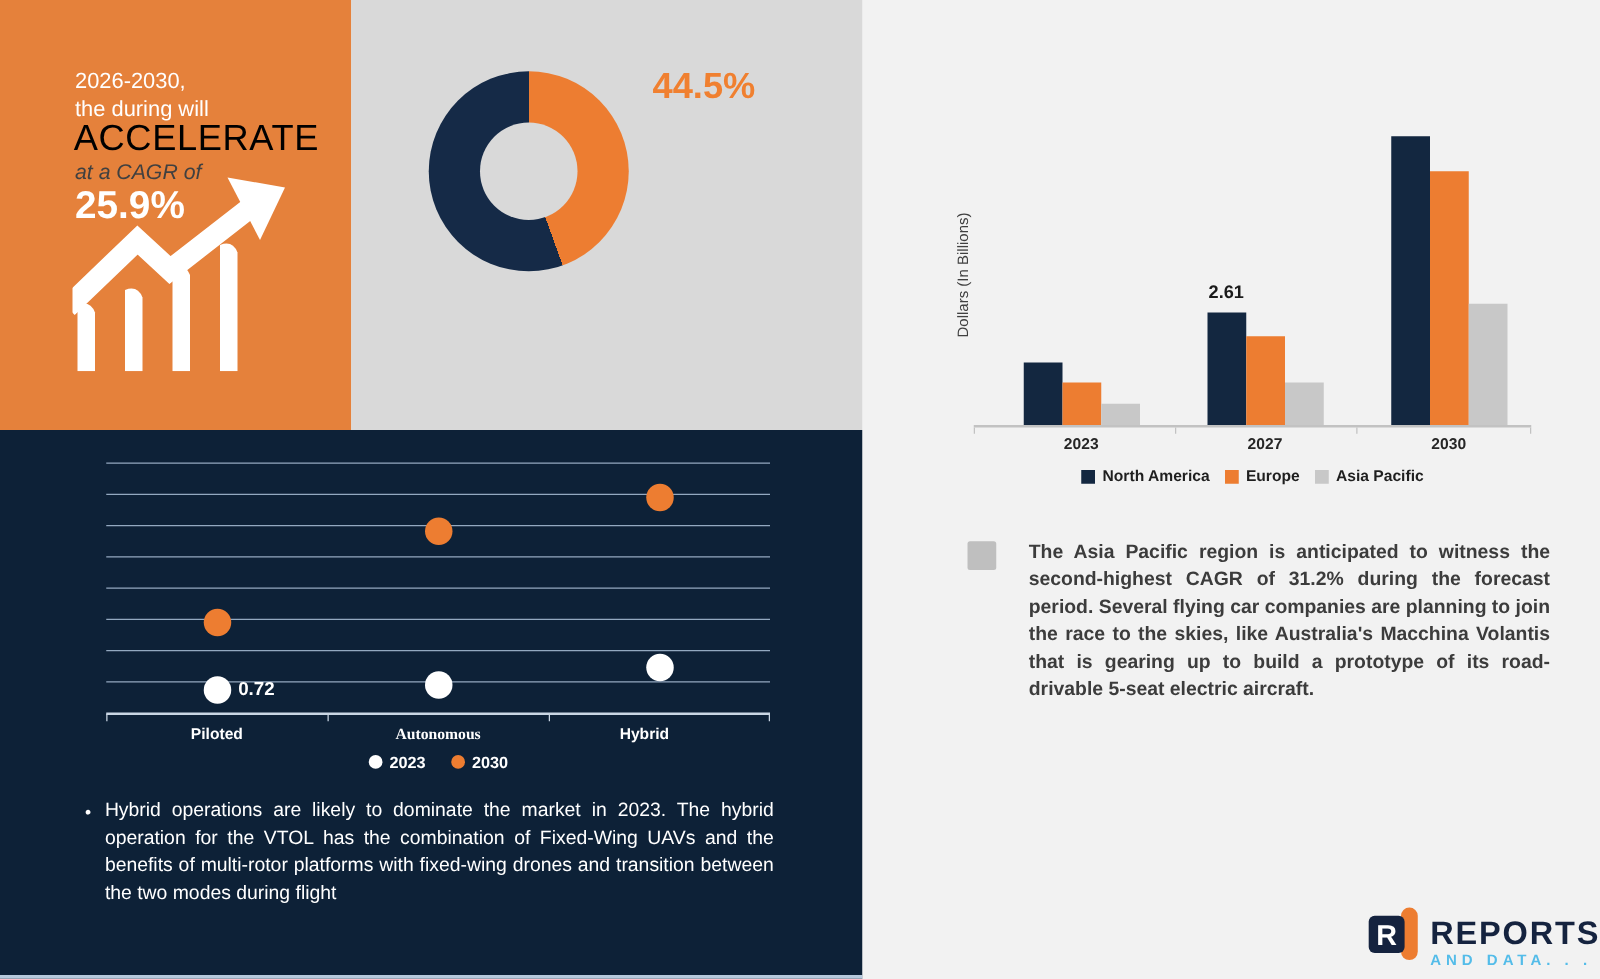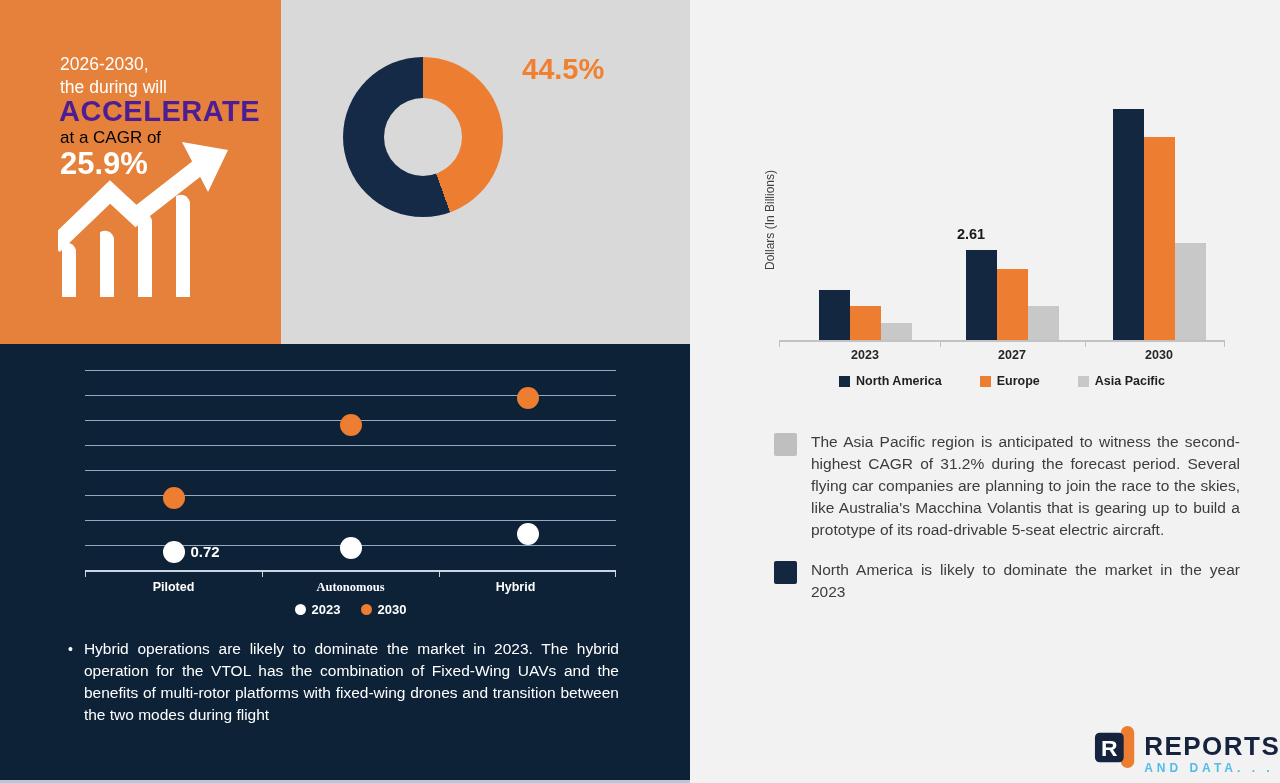--- a/index.html
+++ b/index.html
@@ -11,22 +11,22 @@
   
   .panel-orange { position:absolute; left:0; top:0; width:281px; height:344px; background:#E5813B; }
   .panel-gray   { position:absolute; left:281px; top:0; width:409px; height:344px; background:#D9D9D9; }
   .panel-navy   { position:absolute; left:0; top:344px; width:690px; height:439px; background:#0D2137; }
   .panel-navy::after { content:""; position:absolute; left:0; bottom:0; width:100%; height:3px; background:#B6C9DC; }
   .panel-right  { position:absolute; left:690px; top:0; width:590px; height:783px; background:#F2F2F2; }
 
   
   .cagr-period   { left:60px; top:54px;  color:#fff; font-size:17.5px; }
   .cagr-line2    { left:60px; top:77px;  color:#fff; font-size:17.5px; }
-  .cagr-emphasis { left:59px; top:95px;  color:#4c1d95; font-size:29px; font-weight:bold; letter-spacing:0.5px; }
-  .cagr-line4    { left:60px; top:128px; color:#000000; font-size:17px; }
+  .cagr-emphasis { left:59px; top:95px;  color:#000000; font-size:29px; font-weight:normal; letter-spacing:0.5px; }
+  .cagr-line4    { left:60px; top:128px; color:#404040; font-size:17px;font-style:italic; }
   .cagr-value    { left:60px; top:146px; color:#fff; font-size:31px; font-weight:bold; }
   .growth-icon   { left:58px; top:140px; }
 
   
   .donut { left:62px; top:57px; width:160px; height:160px; border-radius:50%; }
   .donut::after { content:""; position:absolute; inset:41px; border-radius:50%; background:#D9D9D9; }
   .infra-stat    { left:241px; top:53px; color:#F08030; font-size:29px; font-weight:bold; }
   .infra-caption { left:241px; top:90px; width:120px; color:#1B2440; font-size:17px; font-weight:bold; line-height:1.2; }
   .infra-para    { left:34px; top:236px; width:306px; color:#1E1E1E; font-size:15.5px; line-height:1.43; text-align:justify; }
 
@@ -46,27 +46,27 @@
   .modes-bullet .txt { flex:1; text-align:justify; }
 
   
   .barchart { left:103px; top:85px; width:418px; height:255px; }
   .bc-axis  { position:absolute; left:-14px; top:255px; width:446px; height:2px; background:#C2C2C2; }
   .bc-tick  { position:absolute; top:257px; width:1px; height:5px; background:#C2C2C2; }
   .bc-bar   { position:absolute; bottom:0; width:31px; }
   .bc-cat   { position:absolute; top:263px; width:80px; text-align:center; color:#262626; font-size:12.5px; font-weight:bold; }
   .bc-blabel{ position:absolute; width:70px; text-align:center; color:#1A1A1A; font-size:14.5px; font-weight:bold; }
   .bc-ylabel{ position:absolute; left:-30px; top:50px; color:#404040; font-size:12px; writing-mode:vertical-rl; transform:rotate(180deg); height:170px; text-align:center; }
-  .bc-legend{ left:103px; top:374px; width:418px; display:flex; justify-content:center; gap:38px; }
+  .bc-legend{ left:103px; top:374px; width:418px; display:flex; justify-content:center; gap:12px; }
   .bc-legend .item { display:flex; align-items:center; gap:6px; color:#1F1F1F; font-size:12.5px; font-weight:bold; }
   .bc-legend .sw { width:11px; height:11px; display:inline-block; }
 
   
   .region-bullets { left:84px; top:431px; width:466px; }
-  .rb-row { display:flex; gap:14px; margin-bottom:18px; }
+  .rb-row { display:flex; gap:26px; margin-bottom:18px;font-weight:bold; }
   .rb-sq  { flex:0 0 auto; width:23px; height:23px; border-radius:2px; margin-top:2px; }
   .rb-txt { flex:1; color:#3C3C3C; font-size:15.5px; line-height:1.42; text-align:justify; }
 
   .logo { left:404px; top:724px; display:flex; align-items:flex-start; gap:8px; }
   .logo-title { color:#15233F; font-size:26px; font-weight:bold; letter-spacing:1.5px; line-height:1; margin-top:9px; }
   .logo-sub { color:#53BCE9; font-size:12px; font-weight:bold; letter-spacing:4px; margin-top:2px; }
 </style>
 </head>
 <body>
 
@@ -150,45 +150,41 @@
         <div class="bc-bar" style="left: 56.5px; height: 34.5px; background: rgb(237, 125, 49);"></div>
         <div class="bc-bar" style="left: 87.5px; height: 16.905px; background: rgb(200, 200, 200);"></div>
         <div class="bc-cat" style="left: 179px;">2027</div>
         <div class="bc-bar" style="left: 172.5px; height: 90.045px; background: rgb(19, 39, 64);"></div>
         <div class="bc-bar" style="left: 203.5px; height: 71.07px; background: rgb(237, 125, 49);"></div>
         <div class="bc-bar" style="left: 234.5px; height: 34.155px; background: rgb(200, 200, 200);"></div>
         <div class="bc-cat" style="left: 326px;">2030</div>
         <div class="bc-bar" style="left: 319.5px; height: 231.15px; background: rgb(19, 39, 64);"></div>
         <div class="bc-bar" style="left: 350.5px; height: 202.86px; background: rgb(237, 125, 49);"></div>
         <div class="bc-bar" style="left: 381.5px; height: 96.945px; background: rgb(200, 200, 200);"></div>
-        <div class="bc-blabel" style="left: 143px; top: 140.955px;">2.61</div>
+        <div class="bc-blabel" style="left: 153px; top: 140.955px;">2.61</div>
       </div>
     <div class="abs bc-legend" id="bc-legend">
         <div class="item">
           <span class="sw" style="background: rgb(19, 39, 64);"></span>
           <span>North America</span>
         </div>
         <div class="item">
           <span class="sw" style="background: rgb(237, 125, 49);"></span>
           <span>Europe</span>
         </div>
         <div class="item">
           <span class="sw" style="background: rgb(200, 200, 200);"></span>
           <span>Asia Pacific</span>
         </div>
       </div>
     <div class="abs region-bullets" id="region-bullets">
         <div class="rb-row">
           <div class="rb-sq" style="background: rgb(191, 191, 191);"></div>
           <div class="rb-txt">The Asia Pacific region is anticipated to witness the second-highest CAGR of 31.2% during the forecast period. Several flying car companies are planning to join the race to the skies, like Australia's Macchina Volantis that is gearing up to build a prototype of its road-drivable 5-seat electric aircraft.</div>
         </div>
-        <div class="rb-row">
-          <div class="rb-sq" style="background: rgb(19, 39, 64);"></div>
-          <div class="rb-txt">North America is likely to dominate the market in the year 2023</div>
-        </div>
       </div>
 
     <div class="abs logo">
       <svg width="44" height="47" viewBox="0 0 44 47">
         <rect x="28" y="1" width="14" height="44" rx="7" fill="#ED7D31"></rect>
         <rect x="1" y="8" width="30" height="31" rx="5" fill="#15233F"></rect>
         <text id="logo-letter" x="16" y="32" font-size="24" font-weight="bold" fill="#FFFFFF" text-anchor="middle" font-family="Liberation Sans, sans-serif">R</text>
       </svg>
       <div class="logo-text">
         <div class="logo-title">REPORTS</div>

